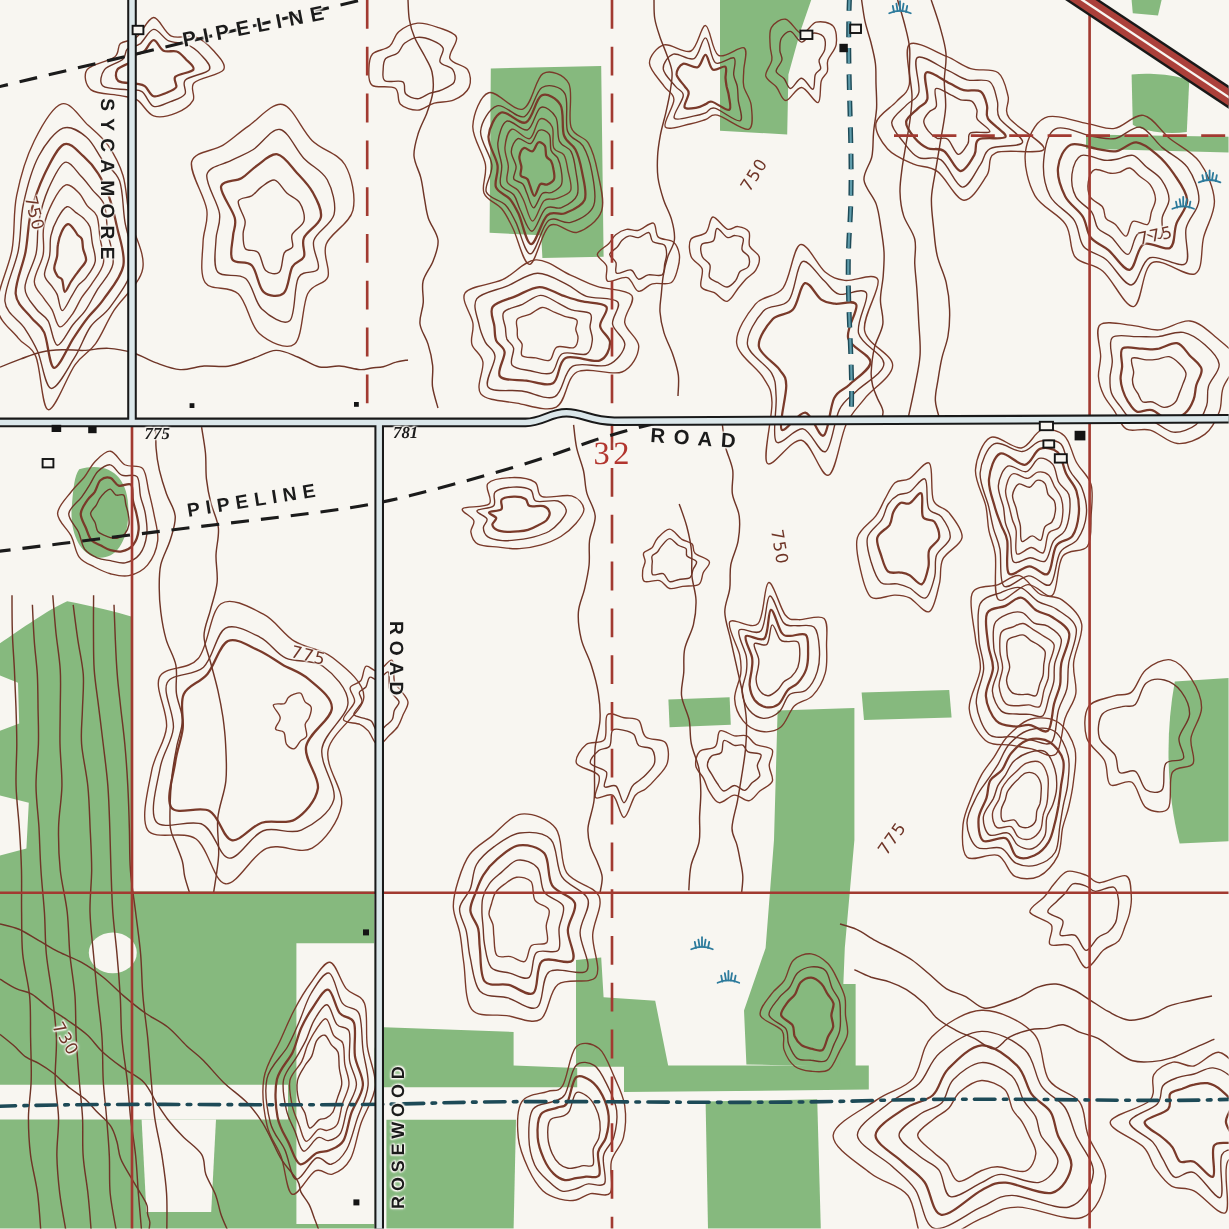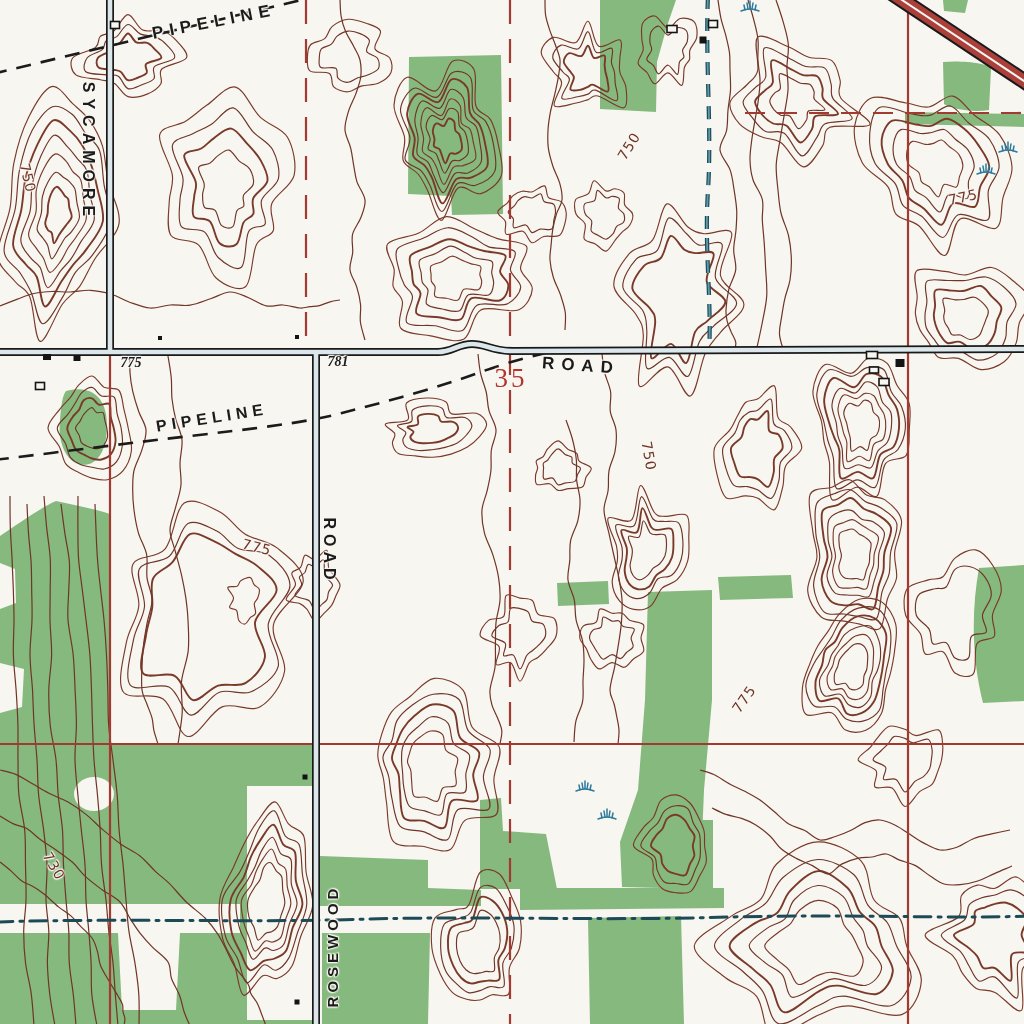--- a/index.html
+++ b/index.html
@@ -294,15 +294,15 @@
       <div class="maplabel pipeline-name" style="left: 212px; top: 418px; font-size: 16px; letter-spacing: 5px; transform: translate(-50%, -50%) rotate(-9deg);">PIPELINE</div>
       <div class="maplabel contour-num" style="left: 28px; top: 178px; font-size: 14px; letter-spacing: 1px; transform: translate(-50%, -50%) rotate(76deg);">750</div>
       <div class="maplabel contour-num" style="left: 629px; top: 146px; font-size: 14px; letter-spacing: 1px; transform: translate(-50%, -50%) rotate(-58deg);">750</div>
       <div class="maplabel contour-num" style="left: 963px; top: 197px; font-size: 14px; letter-spacing: 1px; transform: translate(-50%, -50%) rotate(-12deg);">775</div>
       <div class="maplabel contour-num" style="left: 257px; top: 547px; font-size: 14px; letter-spacing: 1px; transform: translate(-50%, -50%) rotate(14deg);">775</div>
       <div class="maplabel contour-num" style="left: 649px; top: 456px; font-size: 14px; letter-spacing: 1px; transform: translate(-50%, -50%) rotate(80deg);">750</div>
       <div class="maplabel contour-num" style="left: 744px; top: 699px; font-size: 14px; letter-spacing: 1px; transform: translate(-50%, -50%) rotate(-55deg);">775</div>
       <div class="maplabel contour-num" style="left: 54px; top: 866px; font-size: 14px; letter-spacing: 1px; transform: translate(-50%, -50%) rotate(60deg);">730</div>
       <div class="maplabel spot-elev" style="left: 131px; top: 363px; font-size: 14px; transform: translate(-50%, -50%) rotate(0deg);">775</div>
       <div class="maplabel spot-elev" style="left: 338px; top: 362px; font-size: 14px; transform: translate(-50%, -50%) rotate(0deg);">781</div>
-      <div class="maplabel section-num" style="left: 511px; top: 378px; font-size: 27px; color: rgb(178, 53, 46); transform: translate(-50%, -50%) rotate(0deg);">35</div>
+      <div class="maplabel section-num" style="left: 511px; top: 378px; font-size: 27px; color: rgb(178, 53, 46); transform: translate(-50%, -50%) rotate(0deg);">32</div>
     </div>
 </div>
 
 </body></html>

